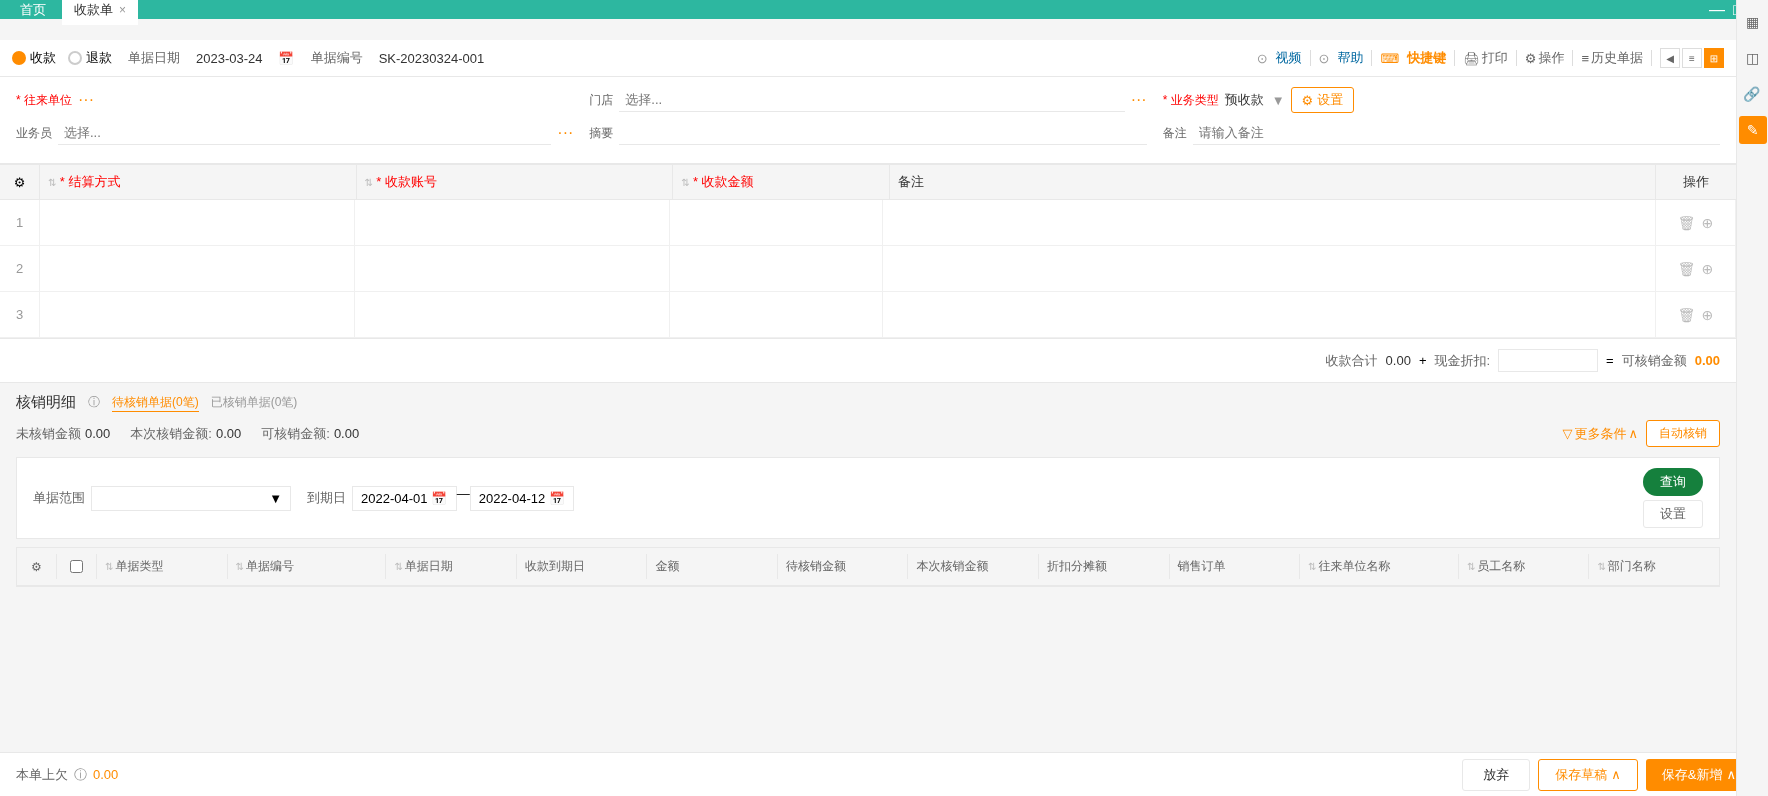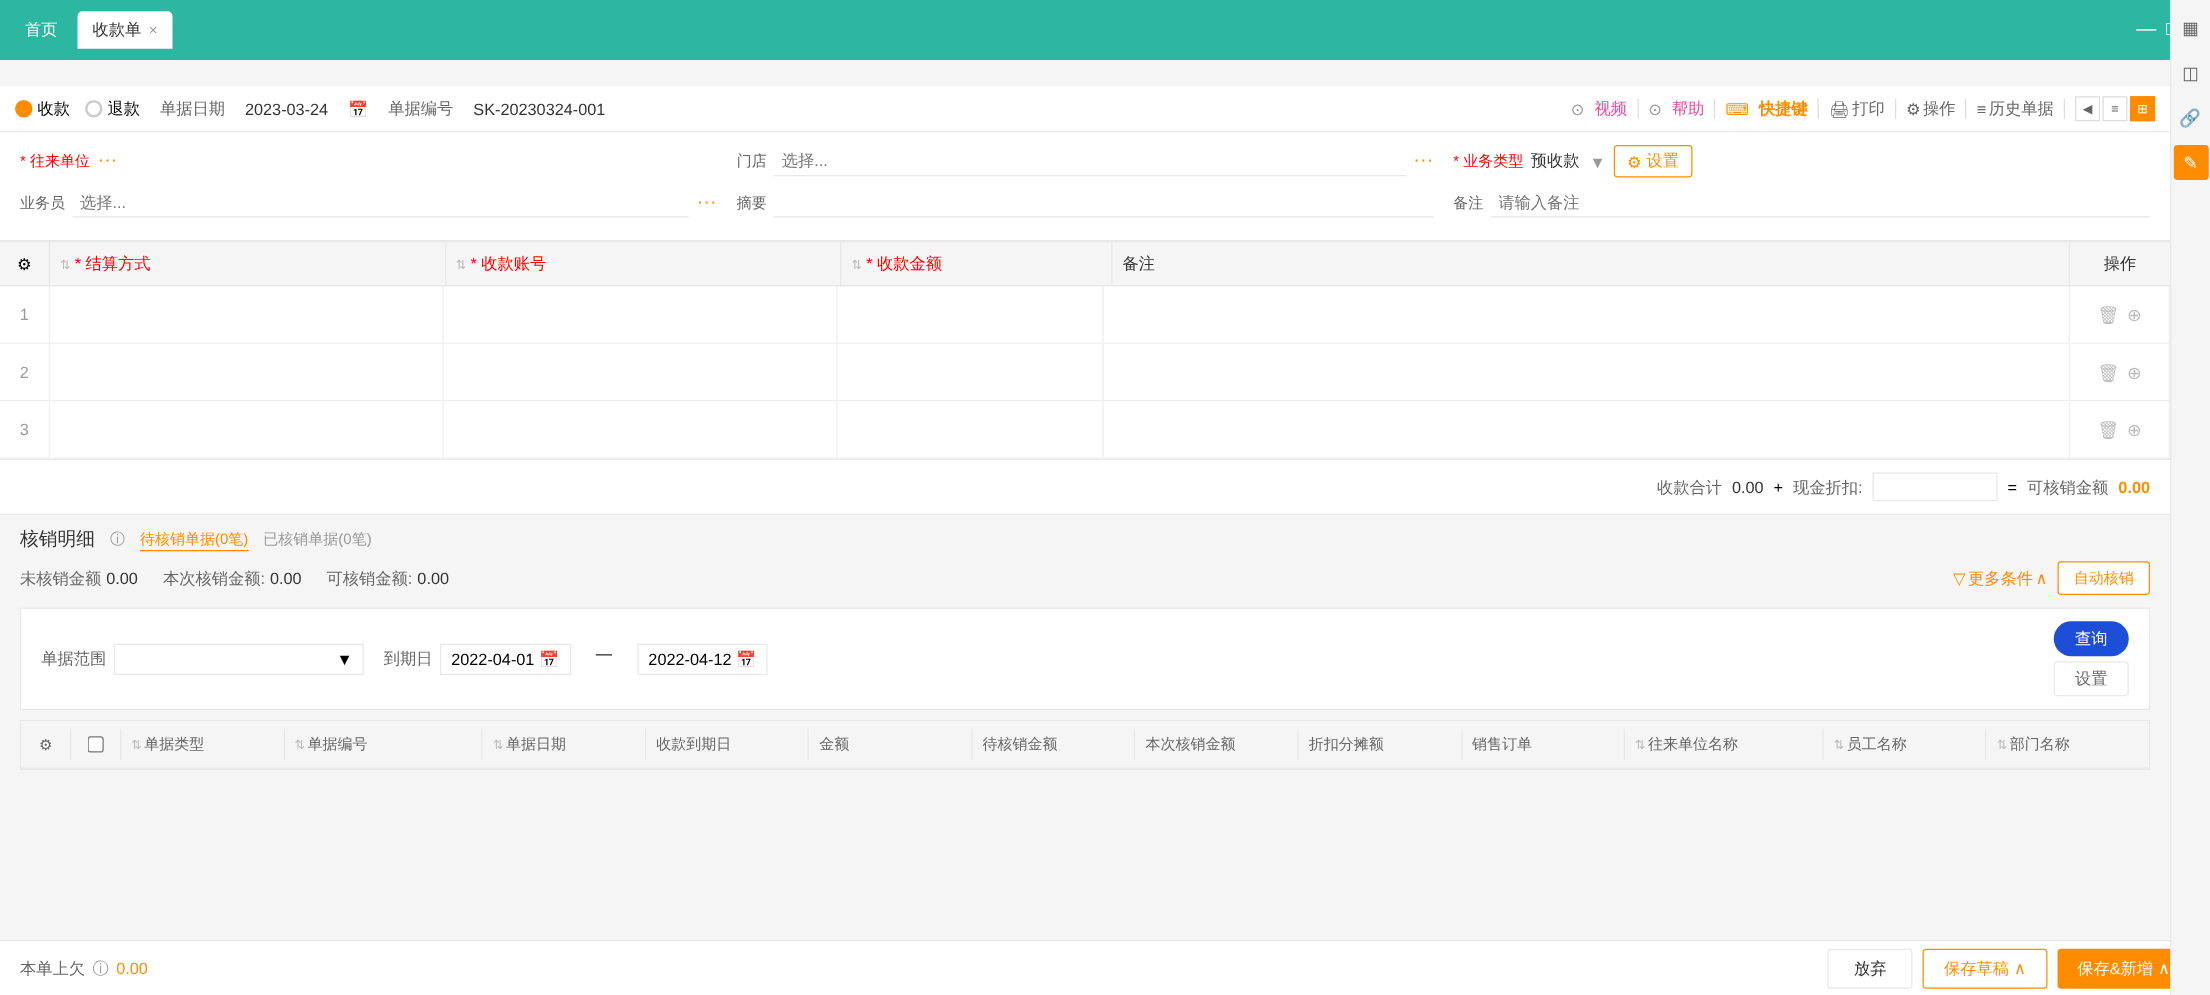--- a/index.html
+++ b/index.html
@@ -3,21 +3,21 @@
   <meta charset="utf-8">
   <style>
     * { box-sizing: border-box; margin: 0; padding: 0; font-family: 'Microsoft YaHei', Arial, sans-serif; font-size: 13px; }
     body { background: #f5f5f5; overflow: hidden; width: 1768px; height: 796px; }
 
     
     .tab-bar {
       display: flex;
       align-items: center;
       background: #2db7a0;
-      height: 48px;
+      height: 19px;
       padding: 0 8px;
       justify-content: space-between;
     }
     .tab-bar-left { display: flex; align-items: center; gap: 4px; }
     .tab-home {
       color: #fff;
       padding: 6px 12px;
       cursor: pointer;
       font-size: 13px;
     }
@@ -47,21 +47,21 @@
     .radio-group { display: flex; gap: 12px; align-items: center; }
     .radio-item { display: flex; align-items: center; gap: 4px; cursor: pointer; }
     .radio-circle {
       width: 14px; height: 14px; border-radius: 50%;
       border: 2px solid #ccc; display: inline-block;
     }
     .radio-circle.active { border-color: #ff8c00; background: #ff8c00; }
     .field-label { color: #666; }
     .field-value { color: #333; font-weight: 500; }
     .toolbar-right { margin-left: auto; display: flex; align-items: center; gap: 8px; color: #666; }
-    .toolbar-right .btn-link { color: #ec4899; cursor: pointer; display: flex; align-items: center; gap: 2px; }
+    .toolbar-right .btn-link { color: #0369a1; cursor: pointer; display: flex; align-items: center; gap: 2px; }
     .divider-v { width: 1px; height: 16px; background: #ddd; }
     .toolbar-icon-btn {
       display: flex; align-items: center; gap: 2px;
       color: #666; cursor: pointer; font-size: 12px;
     }
     .layout-icons { display: flex; gap: 2px; }
     .layout-icon { width: 20px; height: 20px; border: 1px solid #ddd; display: flex; align-items: center; justify-content: center; cursor: pointer; font-size: 10px; }
     .layout-icon.active { background: #ff8c00; color: #fff; border-color: #ff8c00; }
 
     
@@ -176,28 +176,28 @@
       gap: 16px;
       margin-bottom: 8px;
     }
     .filter-field { display: flex; align-items: center; gap: 6px; }
     .filter-label { color: #666; white-space: nowrap; }
     .filter-select {
       border: 1px solid #e8e8e8; padding: 4px 8px;
       min-width: 160px; display: flex; align-items: center; justify-content: space-between;
       cursor: pointer; background: #fff;
     }
-    .date-range { display: flex; gap: 20px; }
+    .date-range { display: flex; gap: 0; }
     .date-input {
       border: 1px solid #e8e8e8; padding: 4px 8px;
       display: flex; align-items: center; gap: 4px; cursor: pointer;
     }
     .filter-actions { margin-left: auto; display: flex; flex-direction: column; gap: 4px; }
     .query-btn {
-      background: #1d4ed8; color: #fff; border: none;
+      background: #15803d; color: #fff; border: none;
       padding: 5px 16px; border-radius: 14px; cursor: pointer; font-size: 13px;
     }
     .setting-btn {
       background: #fff; border: 1px solid #e8e8e8; color: #666;
       padding: 4px 16px; border-radius: 3px; cursor: pointer; font-size: 13px;
     }
 
     
     .detail-table {
       background: #fff;

